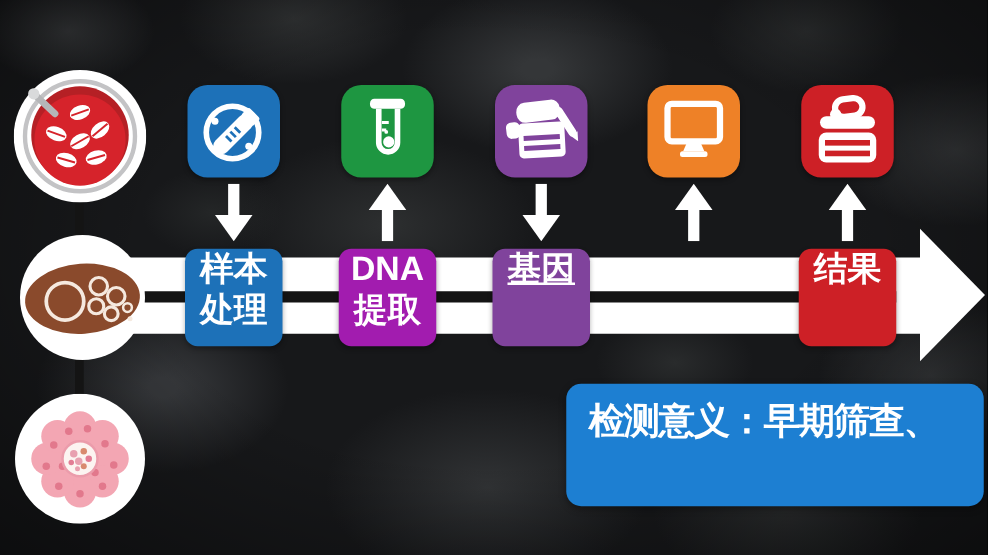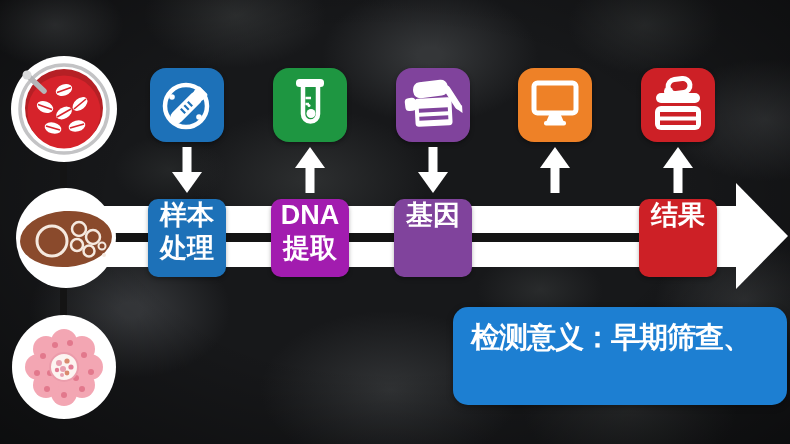--- a/index.html
+++ b/index.html
@@ -220,21 +220,21 @@
           <rect x="19" y="30" width="37" height="28" rx="3.5" fill="#fff"></rect>
           <line x1="23" y1="42" x2="52" y2="42" stroke="currentColor" stroke-width="4"></line>
           <line x1="23" y1="50" x2="52" y2="50" stroke="currentColor" stroke-width="4"></line>
         </g>
       </svg>
     </div>
     <svg class="varrow" width="32" height="46" viewBox="0 0 32 46">
       <rect x="11.5" y="0" width="9" height="27" fill="#fff"></rect>
       <polygon points="1,25 31,25 16,46" fill="#fff"></polygon>
     </svg>
-    <div class="label-box" style="background-color: rgb(128, 67, 156);">
+    <div class="label-box" style="background-color: rgb(128, 67, 156); text-decoration: underline;">
       <span>基因</span>
     </div>
   </div>
 
   <div class="step" style="left:515px">
     <div class="icon-box" style="background-color: rgb(238, 129, 39); color: rgb(238, 129, 39);">
       <svg width="74" height="74" viewBox="0 0 74 74">
         <rect x="16" y="15" width="42" height="30" rx="3.5" fill="none" stroke="#fff" stroke-width="5"></rect>
         <polygon points="32,45 42,45 45.5,53 28.5,53" fill="#fff"></polygon>
         <rect x="26" y="53" width="22" height="4.5" rx="2" fill="#fff"></rect>
@@ -259,17 +259,17 @@
     </div>
     <svg class="varrow up" width="32" height="46" viewBox="0 0 32 46">
       <rect x="11.5" y="0" width="9" height="27" fill="#fff"></rect>
       <polygon points="1,25 31,25 16,46" fill="#fff"></polygon>
     </svg>
     <div class="label-box" style="background-color: rgb(205, 32, 38); gap: 24px;">
       <span>结果</span>
     </div>
   </div>
 
-  <div class="note-box" style="background-color: rgb(29, 127, 210); color: rgb(255, 255, 255); border-radius: 15px;">
+  <div class="note-box" style="background-color: rgb(29, 127, 210); color: rgb(255, 255, 255);">
     <div>检测意义：早期筛查、</div>
   </div>
 
 </div>
 
 </body></html>

